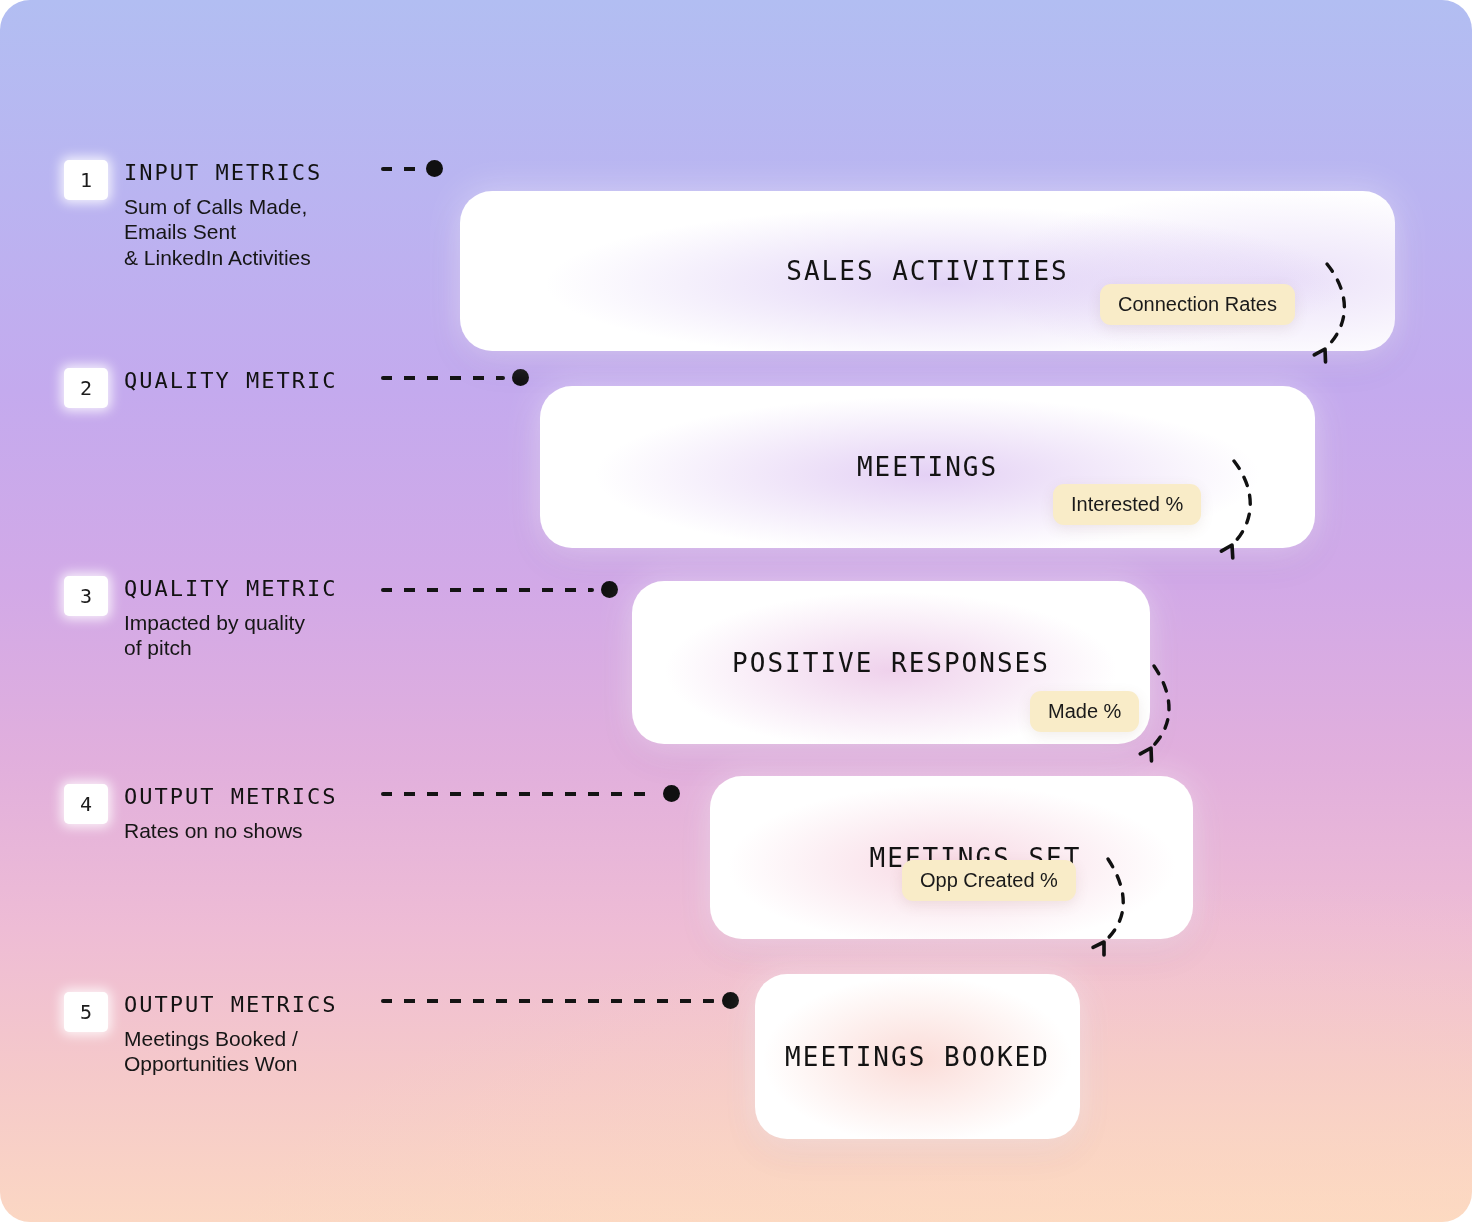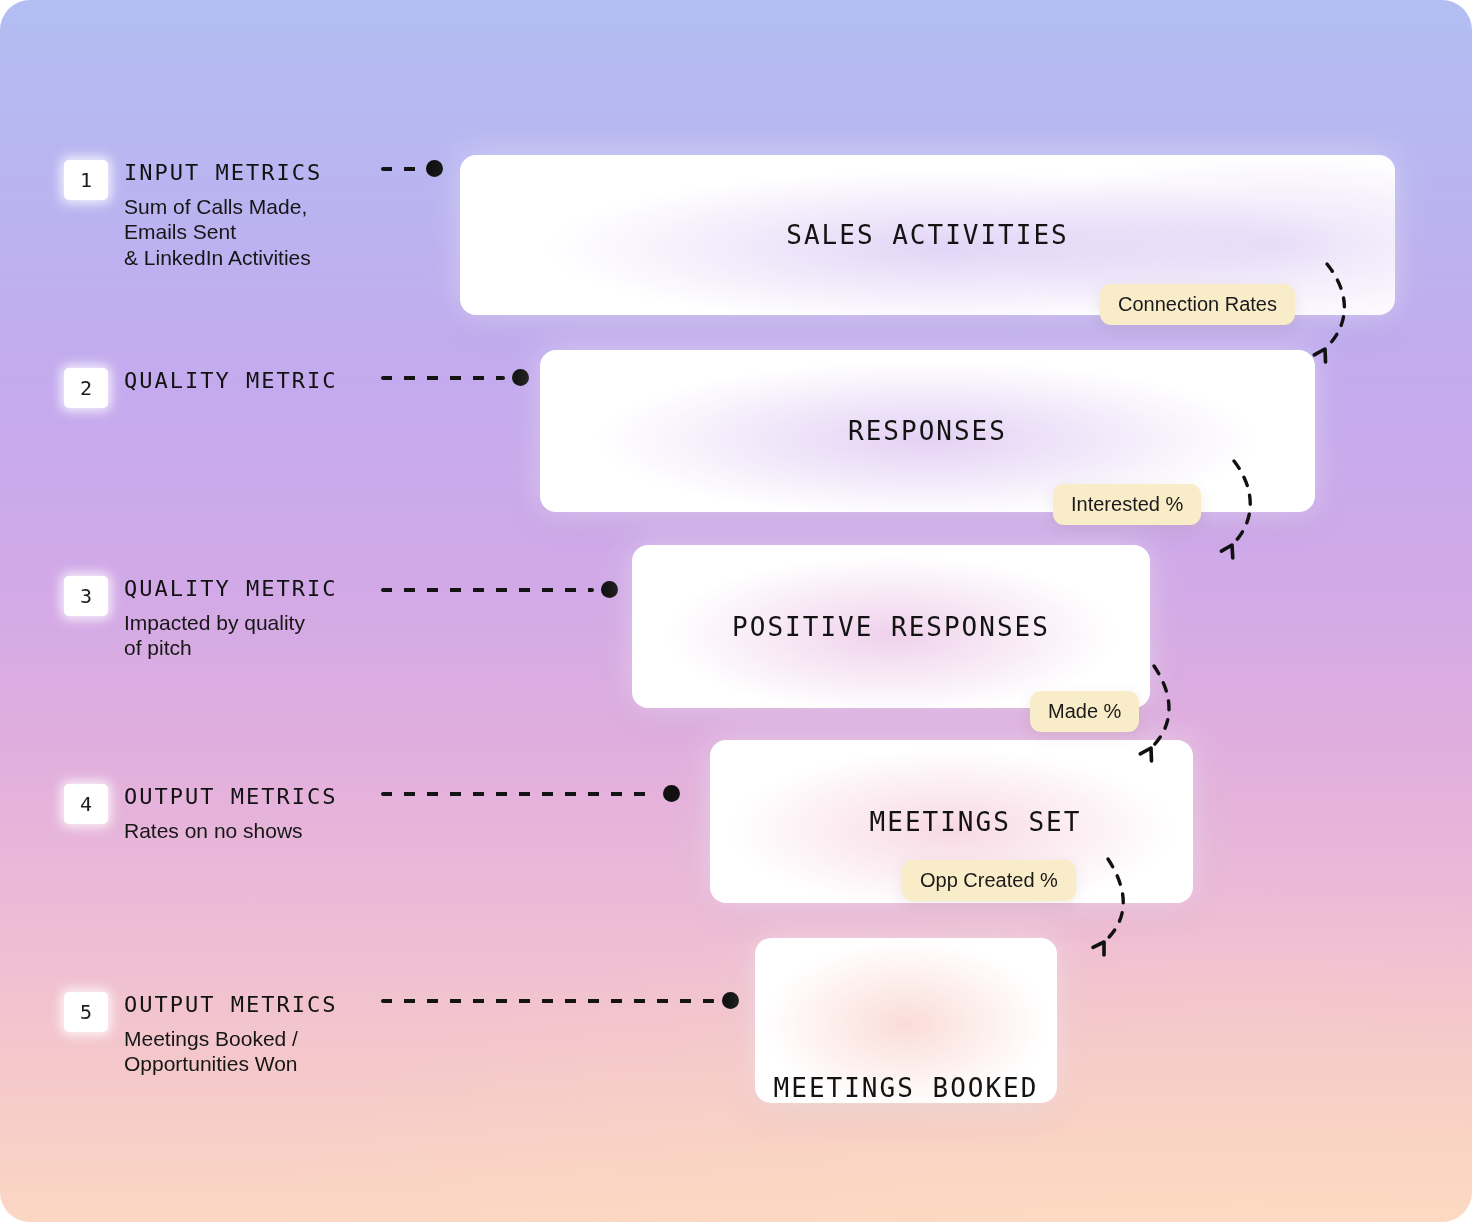--- a/index.html
+++ b/index.html
@@ -49,39 +49,40 @@
     border-radius:50%;background:#101010;
   }
   .lead-1{left:381px;top:160px;width:62px;}
   .lead-2{left:381px;top:369px;width:148px;}
   .lead-3{left:381px;top:581px;width:237px;}
   .lead-4{left:381px;top:785px;width:299px;}
   .lead-5{left:381px;top:992px;width:358px;}
 
   
   .box{
-    position:absolute;border-radius:16px;
+    position:absolute;border-radius:32px;
     display:flex;align-items:center;justify-content:center;
     box-shadow:0 0 34px rgba(255,255,255,.45), 0 14px 36px rgba(90,60,140,.07);
+    margin-top:36px;
   }
   .box-label{
     font-family:"DejaVu Sans Mono", monospace;
     font-size:26px;letter-spacing:2px;font-weight:500;color:#131313;
   }
   .box-1{left:460px;top:155px;width:935px;height:160px;
     background:radial-gradient(55% 62% at 52% 58%, rgba(198,170,238,.50) 0%, rgba(255,255,255,0) 78%),
                radial-gradient(40% 70% at 88% 55%, rgba(198,170,238,.35) 0%, rgba(255,255,255,0) 80%), #ffffff;}
   .box-2{left:540px;top:350px;width:775px;height:162px;
     background:radial-gradient(55% 62% at 50% 55%, rgba(203,166,235,.52) 0%, rgba(255,255,255,0) 78%), #ffffff;}
   .box-3{left:632px;top:545px;width:518px;height:163px;
     background:radial-gradient(56% 62% at 50% 55%, rgba(226,172,220,.55) 0%, rgba(255,255,255,0) 78%), #ffffff;}
   .box-4{left:710px;top:740px;width:435px;height:163px;
     background:radial-gradient(58% 62% at 50% 55%, rgba(242,185,206,.55) 0%, rgba(255,255,255,0) 80%), #ffffff;padding-left:48px;}
-  .box-5{left:755px;top:938px;width:302px;height:165px;
-    background:radial-gradient(58% 62% at 50% 52%, rgba(248,197,190,.60) 0%, rgba(255,255,255,0) 82%), #ffffff;align-items:flex-end;}
+  .box-5{left:755px;top:938px;width:325px;height:165px;
+    background:radial-gradient(58% 62% at 50% 52%, rgba(248,197,190,.60) 0%, rgba(255,255,255,0) 82%), #ffffff;}
 
   
   .badge{
     position:absolute;z-index:3;
     background:#f9ecc8;border-radius:11px;
     padding:9px 18px;font-size:20px;font-weight:500;color:#1a1a1a;
     box-shadow:0 4px 14px rgba(120,80,60,.10);
     white-space:nowrap;
   }
   .badge-1{left:1100px;top:284px;}
@@ -143,21 +144,21 @@
   <div class="lead lead-1"></div>
   <div class="lead lead-2"></div>
   <div class="lead lead-3"></div>
   <div class="lead lead-4"></div>
   <div class="lead lead-5"></div>
 
   <div class="box box-1">
     <div class="box-label">SALES ACTIVITIES</div>
   </div>
   <div class="box box-2">
-    <div class="box-label">RESPONSES</div>
+    <div class="box-label">MEETINGS</div>
   </div>
   <div class="box box-3">
     <div class="box-label">POSITIVE RESPONSES</div>
   </div>
   <div class="box box-4">
     <div class="box-label">MEETINGS SET</div>
   </div>
   <div class="box box-5">
     <div class="box-label">MEETINGS BOOKED</div>
   </div>

